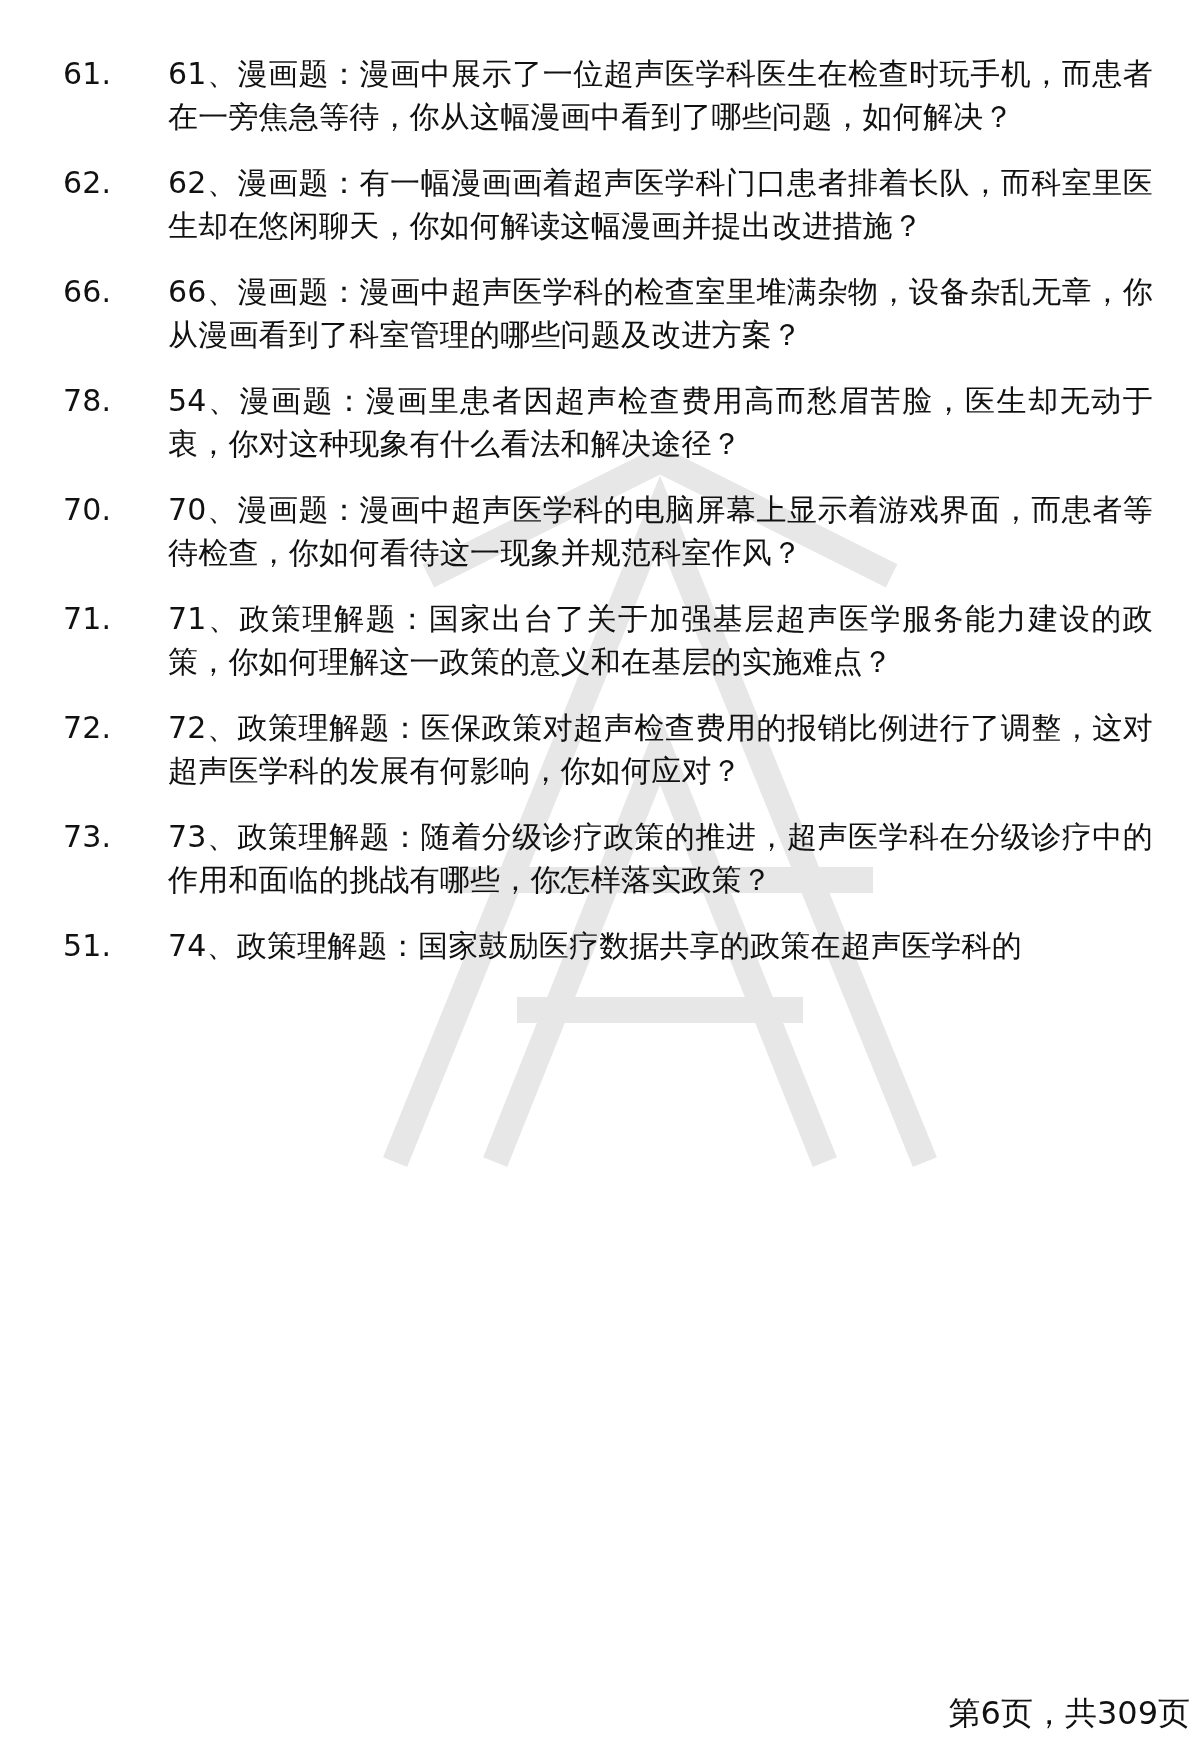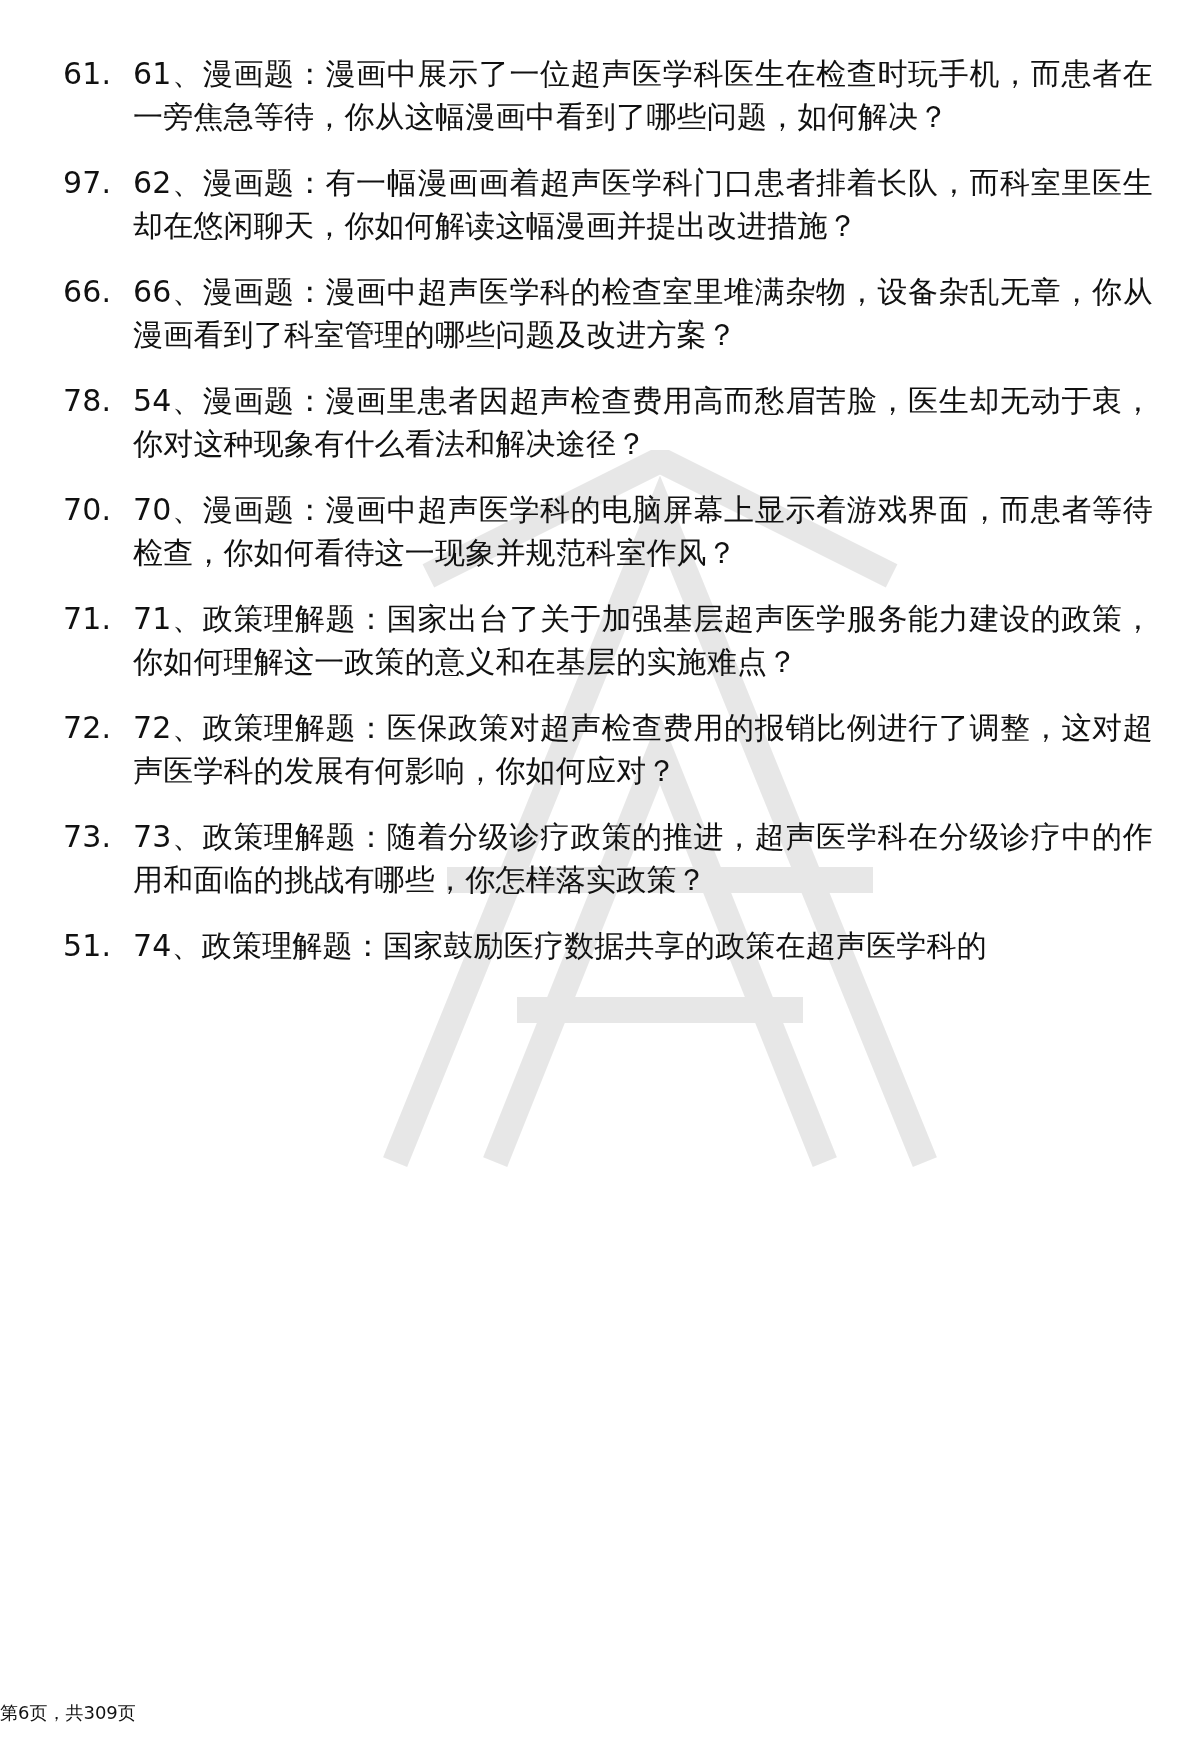--- a/index.html
+++ b/index.html
@@ -52,28 +52,29 @@
     .item-num {
       position: absolute;
       left: 60px;
       top: 0;
       font-size: 30px;
       line-height: 43px;
     }
     .item-text {
       display: block;
       text-align: justify;
+      margin-left: 35px;
     }
     .footer {
       position: absolute;
       left: 0;
       top: 1693px;
       width: 1190px;
-      text-align: left;
-      font-size: 18px;
+      text-align: right;
+      font-size: 32px;
       line-height: 40px;
     }
   </style>
 </head>
 <body>
 
 <div class="page">
 
   <svg class="watermark" viewBox="0 0 560 720" xmlns="http://www.w3.org/2000/svg">
     <g fill="none" stroke="#000000" stroke-width="26" stroke-linecap="square">
@@ -84,21 +85,21 @@
       <polyline points="60,120 280,10 500,120"></polyline>
     </g>
   </svg>
 
   <ol class="list">
     <li class="item">
       <span class="item-num">61.</span>
       <span class="item-text">61、漫画题：漫画中展示了一位超声医学科医生在检查时玩手机，而患者在一旁焦急等待，你从这幅漫画中看到了哪些问题，如何解决？</span>
     </li>
     <li class="item">
-      <span class="item-num">97.</span>
+      <span class="item-num">62.</span>
       <span class="item-text">62、漫画题：有一幅漫画画着超声医学科门口患者排着长队，而科室里医生却在悠闲聊天，你如何解读这幅漫画并提出改进措施？</span>
     </li>
     <li class="item">
       <span class="item-num">66.</span>
       <span class="item-text">66、漫画题：漫画中超声医学科的检查室里堆满杂物，设备杂乱无章，你从漫画看到了科室管理的哪些问题及改进方案？</span>
     </li>
     <li class="item">
       <span class="item-num">78.</span>
       <span class="item-text">54、漫画题：漫画里患者因超声检查费用高而愁眉苦脸，医生却无动于衷，你对这种现象有什么看法和解决途径？</span>
     </li>

